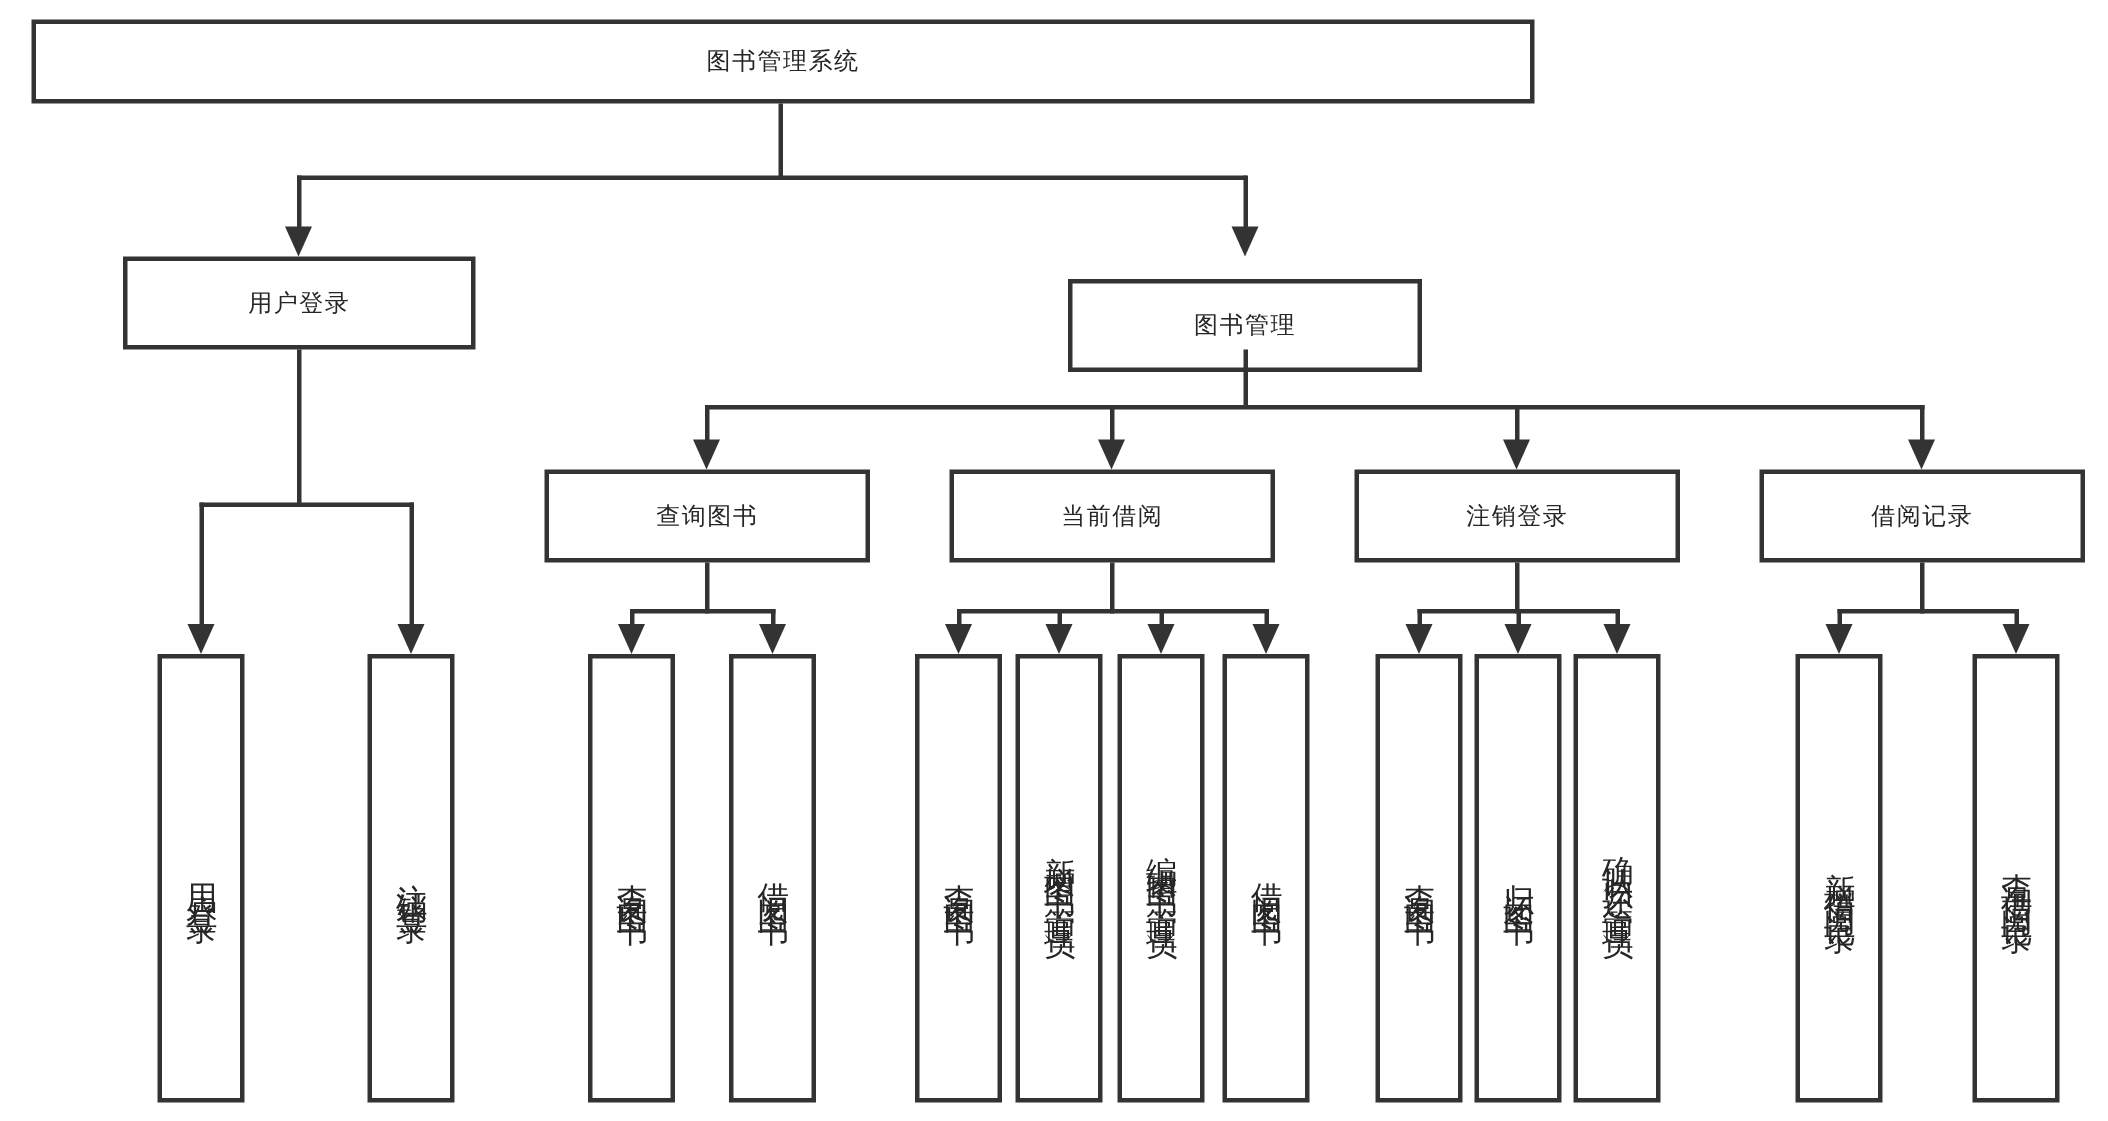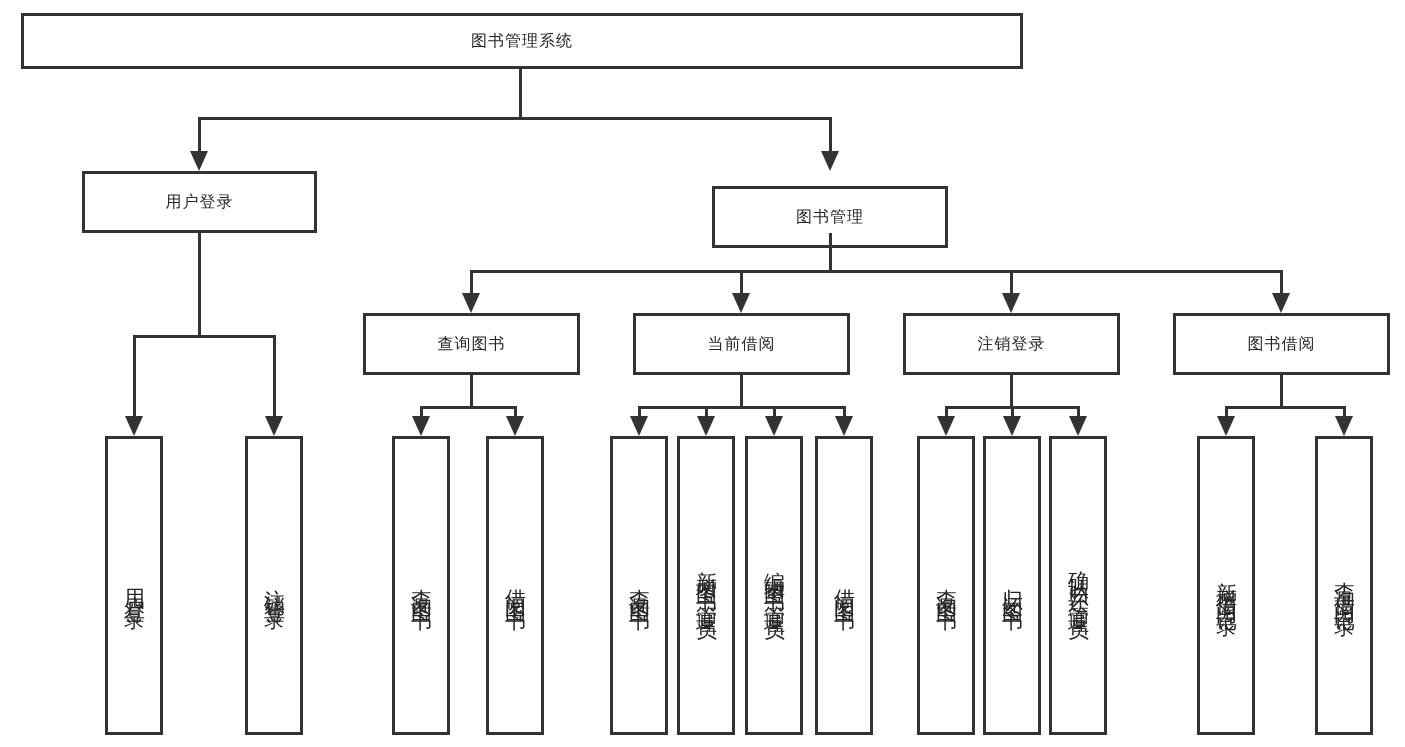--- a/index.html
+++ b/index.html
@@ -65,21 +65,21 @@
 <div class="canvas">
 
   <div class="node" style="left:21px; top:13px; width:1002px; height:56px;">图书管理系统</div>
 
   <div class="node" style="left:82px; top:171px; width:235px; height:62px;">用户登录</div>
   <div class="node" style="left:712px; top:186px; width:236px; height:62px;">图书管理</div>
 
   <div class="node" style="left:363px; top:313px; width:217px; height:62px;">查询图书</div>
   <div class="node" style="left:633px; top:313px; width:217px; height:62px;">当前借阅</div>
   <div class="node" style="left:903px; top:313px; width:217px; height:62px;">注销登录</div>
-  <div class="node" style="left:1173px; top:313px; width:217px; height:62px;">图书借阅</div>
+  <div class="node" style="left:1173px; top:313px; width:217px; height:62px;">借阅记录</div>
 
   <div class="node leaf" style="left:105px; top:436px; width:58px; height:299px;">用户登录</div>
   <div class="node leaf" style="left:245px; top:436px; width:58px; height:299px;">注销登录</div>
 
   <div class="node leaf" style="left:392px; top:436px; width:58px; height:299px;">查询图书</div>
   <div class="node leaf" style="left:486px; top:436px; width:58px; height:299px;">借阅图书</div>
 
   <div class="node leaf" style="left:610px; top:436px; width:58px; height:299px;">查询图书</div>
   <div class="node leaf" style="left:677px; top:436px; width:58px; height:299px;">新增图书（管理员）</div>
   <div class="node leaf" style="left:745px; top:436px; width:58px; height:299px;">编辑图书（管理员）</div>

